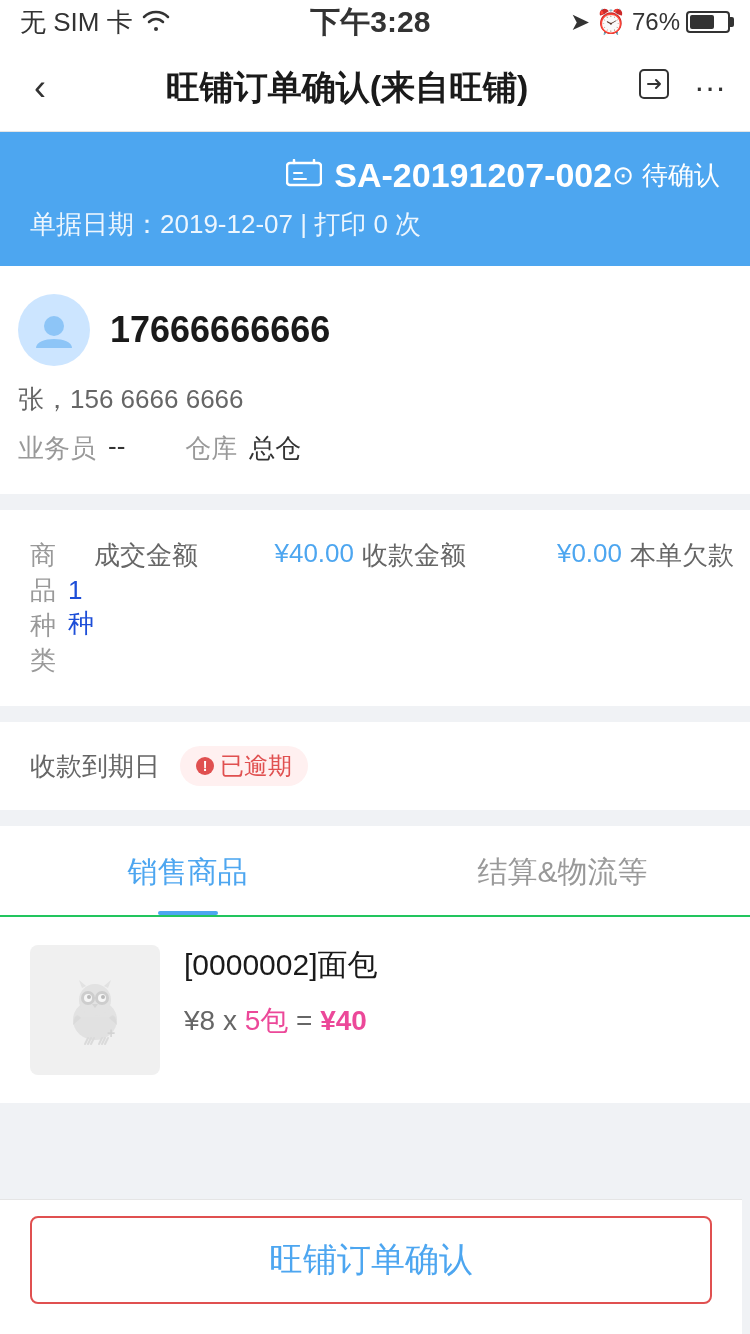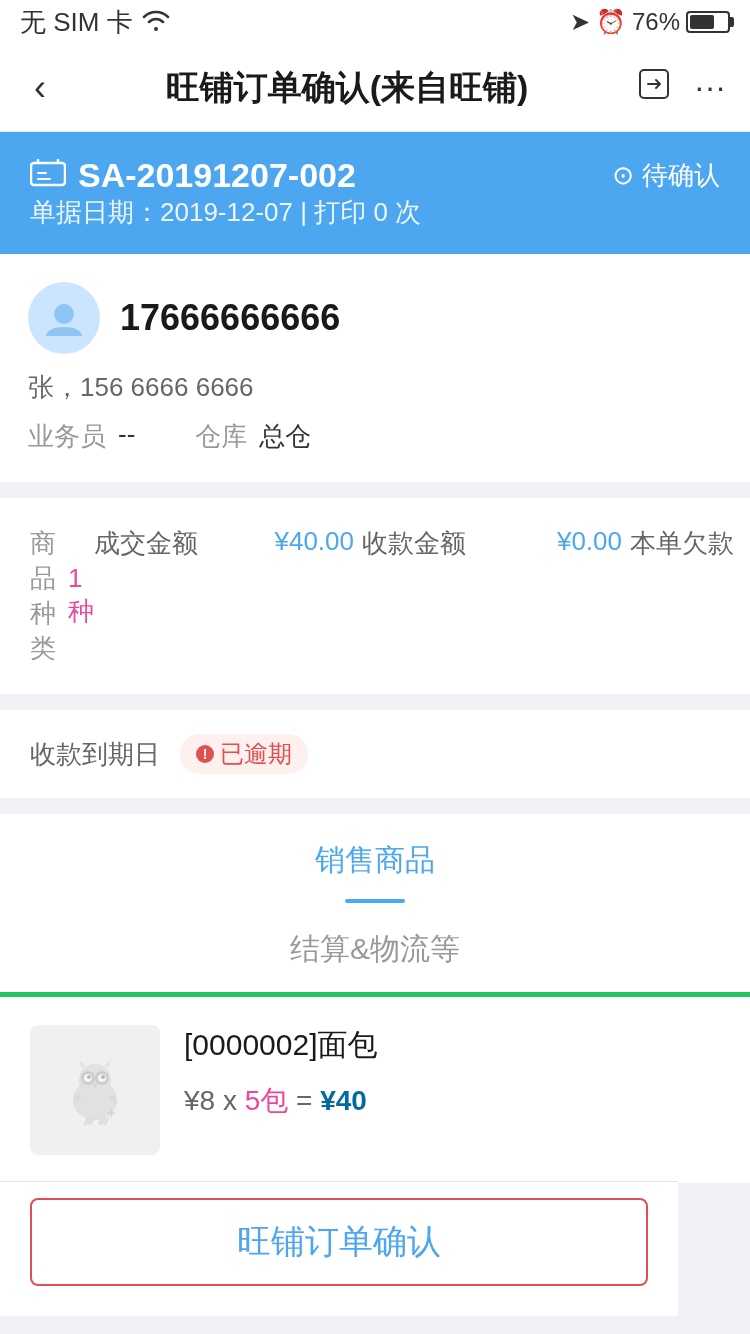--- a/index.html
+++ b/index.html
@@ -107,22 +107,22 @@
 
     
     .order-header {
       width: 100%;
       background: #4da6f0;
       padding: 24px 30px;
     }
     .order-id-row {
       display: flex;
       align-items: center;
-      justify-content: space-between;
-      margin-bottom: 0;
+      justify-content: flex-end;
+      margin-bottom: 12px;
     }
     .order-id {
       display: flex;
       align-items: center;
       gap: 12px;
       font-size: 34px;
       font-weight: 700;
       color: #fff;
     }
     .order-status {
@@ -133,21 +133,21 @@
       font-size: 26px;
     }
     .order-date {
       color: rgba(255,255,255,0.9);
       font-size: 26px;
     }
 
     
     .customer-card {
       background: #fff;
-      padding: 28px 28px;
+      padding: 28px 18px;
       margin-bottom: 16px;
     }
     .customer-row {
       display: flex;
       align-items: center;
       gap: 20px;
       margin-bottom: 16px;
     }
     .avatar {
       width: 72px;
@@ -196,21 +196,21 @@
       align-items: flex-start;
     }
     .summary-left {
       display: flex;
       align-items: center;
       gap: 12px;
       font-size: 26px;
       color: #666;
     }
     .summary-label { color: #999; }
-    .summary-value { color: #ec4899; font-size: 26px; }
+    .summary-value { color: #1d4ed8; font-size: 26px; }
     .summary-right {
       display: flex;
       flex-direction: row;
       align-items: flex-end;
       gap: 8px;
     }
     .amount-row {
       display: flex;
       justify-content: space-between;
       width: 260px;
@@ -255,22 +255,21 @@
       font-weight: 700;
     }
 
     
     .tabs-container {
       background: #fff;
       margin-bottom: 0;
     }
     .tabs-row {
       display: flex;
-      border-bottom: 5px solid #22c55e;
-      flex-direction: column;
+      border-bottom: 2px solid #22c55e;
     }
     .tab-item {
       flex: 1;
       text-align: center;
       padding: 26px 0 22px;
       font-size: 30px;
       color: #999;
       position: relative;
       cursor: pointer;
     }
@@ -314,33 +313,33 @@
       font-size: 30px;
       color: #1a1a1a;
       margin-bottom: 16px;
       font-weight: 500;
     }
     .product-price-row {
       font-size: 28px;
       color: #666;
     }
     .product-qty { color: #ec4899; }
-    .product-total { color: #0369a1; font-weight: 600; margin-top: 10px; }
+    .product-total { color: #ec4899; font-weight: 600; margin-top: 10px; }
 
     
     .content-area {
       min-height: 260px;
       background: #f0f2f5;
     }
 
     
     .bottom-bar {
       position: fixed;
-      bottom: 18px;
-      width: 678px;
+      bottom: 0;
+      width: 742px;
       background: #fff;
       padding: 16px 30px 30px;
       border-top: 1px solid #e5e5e5;
     }
     .confirm-btn {
       width: 100%;
       height: 88px;
       border: 2.5px solid #e05050;
       border-radius: 8px;
       background: #fff;
@@ -367,20 +366,21 @@
   <div class="status-left">
     <span>无 SIM 卡</span>
     <span>
       <svg width="30" height="22" viewBox="0 0 30 22">
         <path d="M15 18a2 2 0 1 1 0 4 2 2 0 0 1 0-4z" fill="#333"></path>
         <path d="M8 13c1.9-1.9 4.5-3 7-3s5.1 1.1 7 3" stroke="#333" stroke-width="2.5" fill="none" stroke-linecap="round"></path>
         <path d="M3 8C6.3 4.7 10.5 3 15 3s8.7 1.7 12 5" stroke="#333" stroke-width="2.5" fill="none" stroke-linecap="round"></path>
       </svg>
     </span>
   </div>
+  <div class="status-center">下午3:28</div>
   <div class="status-right">
     <span>➤</span>
     <span>⏰</span>
     <span>76%</span>
     <div class="battery-icon">
       <div class="battery-fill"></div>
     </div>
   </div>
 </div>
 

